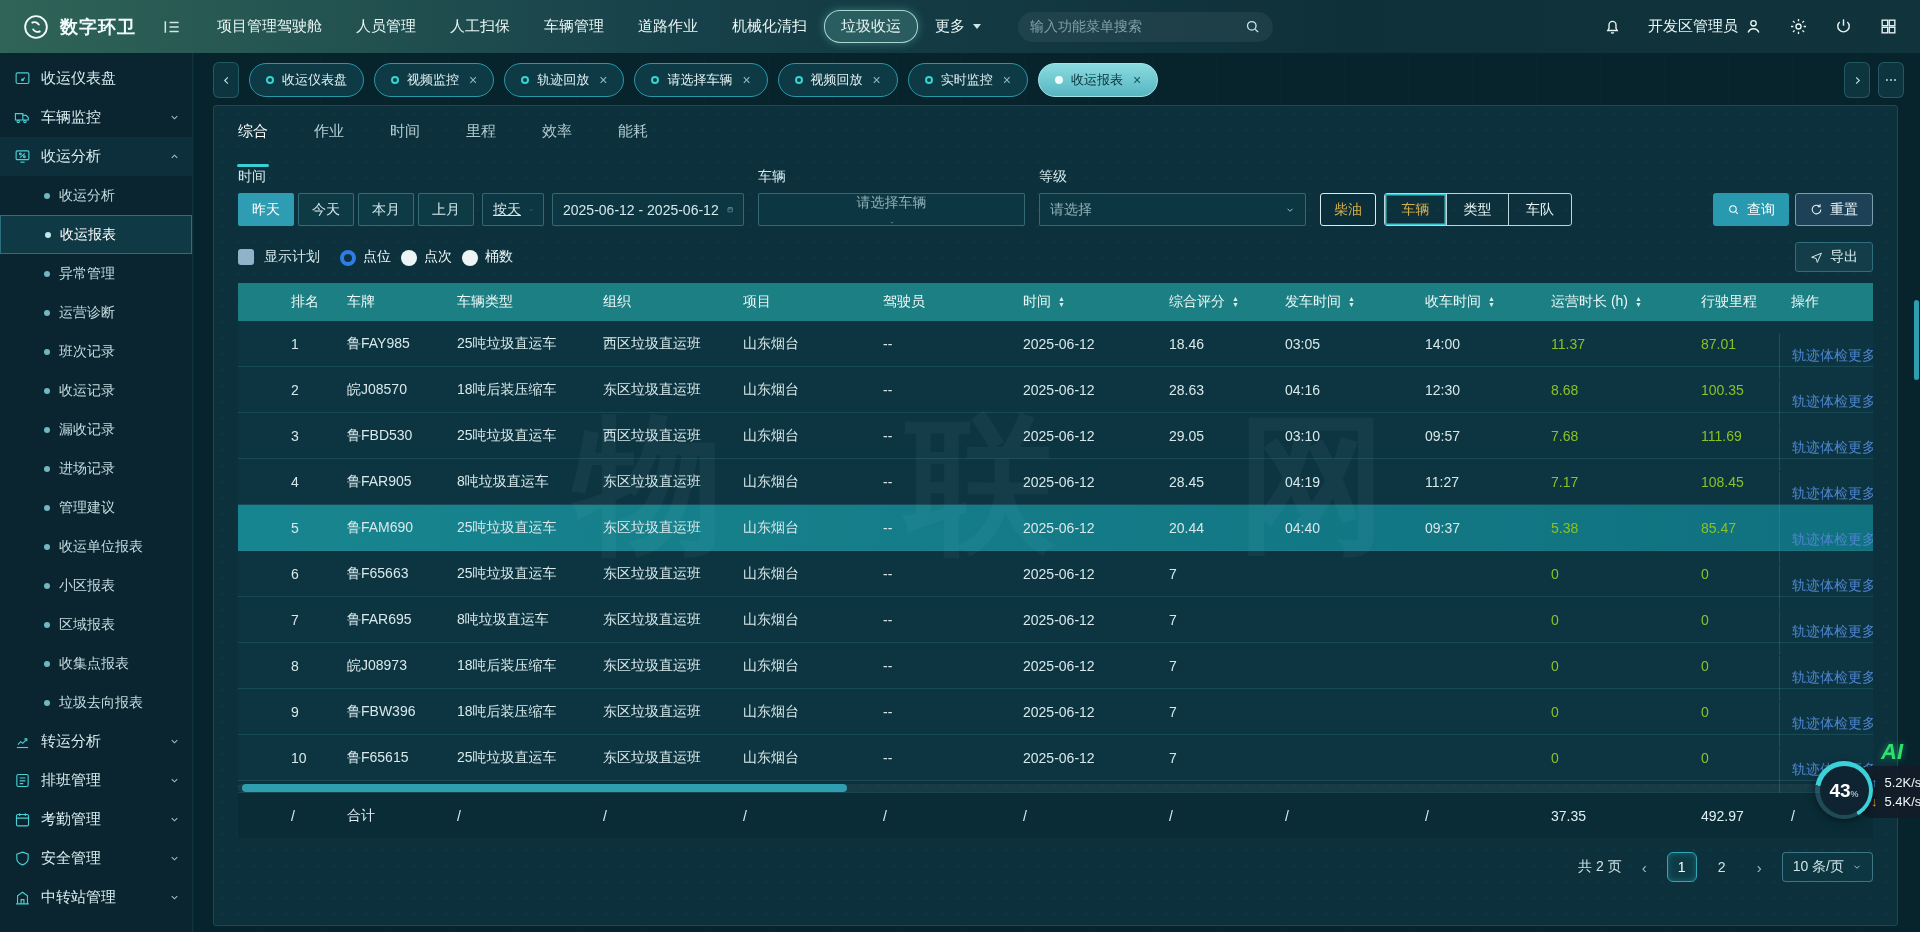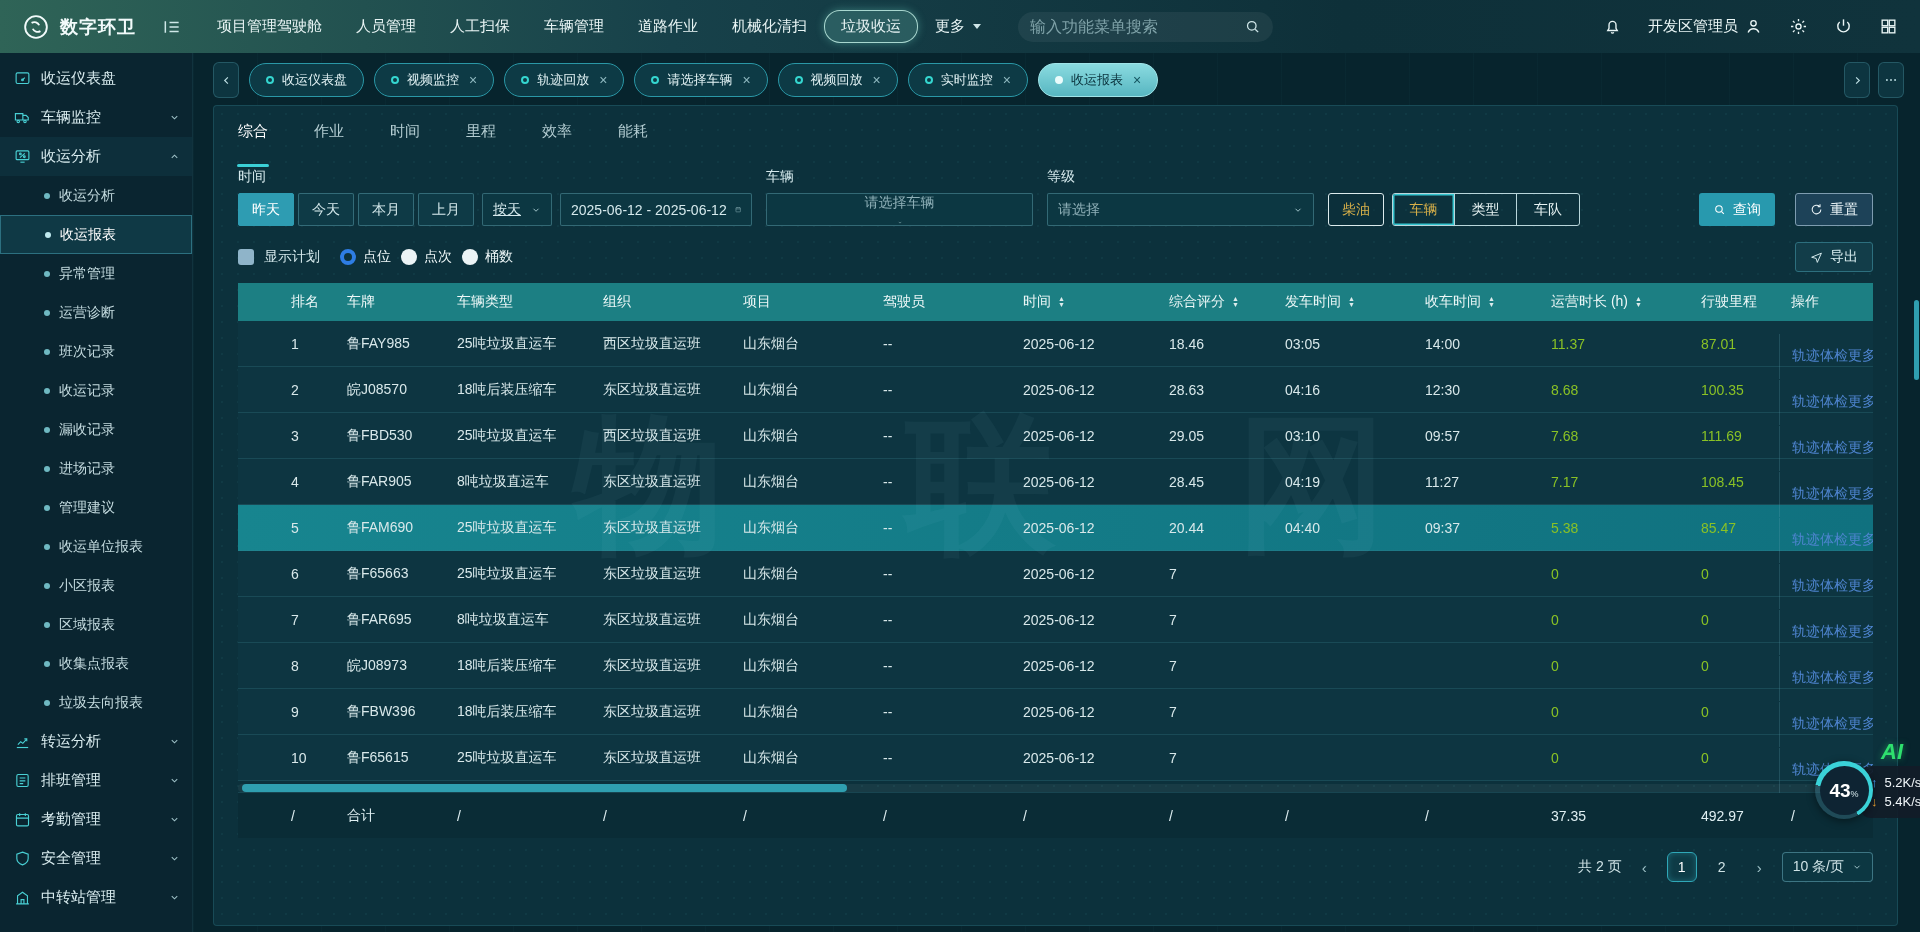--- a/index.html
+++ b/index.html
@@ -13,21 +13,21 @@
   .brand { display:flex; align-items:center; gap:10px; }
   .brand-name { font-size:18px; font-weight:bold; color:#f2fbfb; letter-spacing:1px; }
   .collapse-btn { margin-left:26px; color:#cfe8e8; display:flex; align-items:center; cursor:pointer; }
   .nav-menu { display:flex; align-items:center; margin-left:18px; }
   .nav-item { padding:8px 17px; font-size:15px; color:#e8f4f4; cursor:pointer; white-space:nowrap; display:flex; align-items:center; gap:5px; }
   .nav-item.active { background:rgba(130,225,205,.20); border:1px solid rgba(200,245,235,.8);
     border-radius:16px; padding:6px 16px; box-shadow:0 0 8px rgba(120,230,210,.35); }
   .caret { display:inline-block; width:0; height:0; border-left:4px solid transparent; border-right:4px solid transparent; border-top:5px solid #cfe6e8; margin-left:3px; }
   .nav-search { margin-left:20px; width:255px; height:30px; border-radius:15px;
     background:rgba(255,255,255,.06); display:flex; align-items:center; padding:0 12px; }
-  .nav-search input { flex:1; background:transparent; border:none; outline:none; color:#cfe6e8; font-size:16px; font-family:Liberation Serif, serif; }
+  .nav-search input { flex:1; background:transparent; border:none; outline:none; color:#cfe6e8; font-size:14px; font-family:Liberation Mono, monospace; }
   .nav-search input::placeholder { color:#7fa2a8; }
   .nav-right { margin-left:auto; display:flex; align-items:center; gap:26px; color:#eaf6f6; }
   .nav-user { display:flex; align-items:center; gap:6px; font-size:15px; }
   .icon-btn { display:flex; align-items:center; cursor:pointer; }
 
   
   .sidebar { position:absolute; left:0; top:53px; width:193px; bottom:0; background:#0a2530;
     border-right:1px solid #11333e; padding-top:6px; overflow:hidden; z-index:40; }
   .side-item { height:39px; display:flex; align-items:center; padding:0 14px; gap:10px;
     font-size:15px; color:#d8ebee; cursor:pointer; position:relative; }
@@ -88,30 +88,30 @@
   .fselect .sel-text { flex:1; white-space:nowrap; }
   .fselect.light { color:#d5e9ec; }
   .fdate { width:192px; justify-content:space-between; }
   .tag-fuel { height:33px; padding:0 13px; border:1px solid #dcebed; border-radius:3px; color:#d8b049;
     font-size:14px; display:flex; align-items:center; cursor:pointer; background:rgba(10,45,55,.4); }
   .tag-group { display:flex; height:33px; border:1px solid #b9d6db; border-radius:3px; overflow:hidden; }
   .tag-cell { width:62px; display:flex; align-items:center; justify-content:center; font-size:14px;
     color:#e8f4f4; cursor:pointer; border-right:1px solid #b9d6db; }
   .tag-cell:last-child { border-right:none; }
   .tag-cell.active { color:#d8b049; box-shadow:inset 0 0 0 1.5px #35c5cf; }
-  .factions { margin-left:auto; display:flex; gap:20px; }
+  .factions { margin-left:auto; display:flex; gap:6px; }
   .btn { height:33px; padding:0 14px; border-radius:3px; font-size:14px; display:flex; align-items:center; gap:7px; cursor:pointer; }
   .btn-search { background:#2899ae; color:#ffffff; }
   .btn-reset { background:#1d4258; border:1px solid #7e9cb0; color:#e8f2f6; }
 
   
   .plan-row { display:flex; align-items:center; gap:10px; margin-top:17px; height:28px; }
   .cbox { width:16px; height:16px; border-radius:3px; background:#8fb4c9; cursor:pointer; }
   .plan-label { font-size:14px; color:#d5e9ec; }
-  .radio { display:flex; align-items:center; gap:7px; margin-left:10px; cursor:pointer; font-size:14px; color:#eef7f8; }
+  .radio { display:flex; align-items:flex-end; gap:7px; margin-left:10px; cursor:pointer; font-size:14px; color:#eef7f8; }
   .radio .r-ctl { width:16px; height:16px; border-radius:50%; background:#ecf4f6; }
   .radio.checked .r-ctl { background:#0c323d; border:4.5px solid #2e7de4; }
   .btn-export { margin-left:auto; height:30px; background:#123d49; border:1px solid #2d6f7e; color:#d9eef0; }
 
   
   .table { margin-top:12px; --cols:56px 110px 146px 140px 140px 140px 146px 116px 140px 126px 150px 90px 1fr; }
   .trow { display:grid; grid-template-columns:var(--cols); align-items:center;padding-left:41px; }
   .thead { background:#1c7f83; height:38px; color:#ecf7f7; font-size:14px; }
   .tcell { padding-left:12px; white-space:nowrap; overflow:hidden; display:flex; align-items:center; }
   .sort { display:inline-flex; flex-direction:column; margin-left:7px; font-size:7px; line-height:6px; color:rgba(255,255,255,.85); }
@@ -476,21 +476,21 @@
     <div class="filters">
       <div class="fgroup">
         <span class="flabel">时间</span>
         <div class="fcontrols">
           <span id="quick-btns" style="display:flex;gap:4px;">
               <div class="qbtn active">昨天</div>
               <div class="qbtn">今天</div>
               <div class="qbtn">本月</div>
               <div class="qbtn">上月</div>
             </span>
-          <div class="fselect light" style="width:70px;text-decoration:underline;">
+          <div class="fselect light" style="width:62px;text-decoration:underline;">
             <span class="sel-text">按天</span>
             <svg width="10" height="10" viewBox="0 0 24 24" fill="none" stroke="#9fc2c8" stroke-width="2.4">
                 <path d="M6 9l6 6 6-6"></path>
               </svg>
           </div>
           <div class="fselect light fdate">
             <span class="sel-text">2025-06-12 - 2025-06-12</span>
             <svg width="13" height="13" viewBox="0 0 24 24" fill="none" stroke="#9fc2c8" stroke-width="1.7">
               <rect x="3.5" y="5" width="17" height="16" rx="1.5"></rect>
                 <path d="M3.5 10h17M8 3v4M16 3v4"></path>

